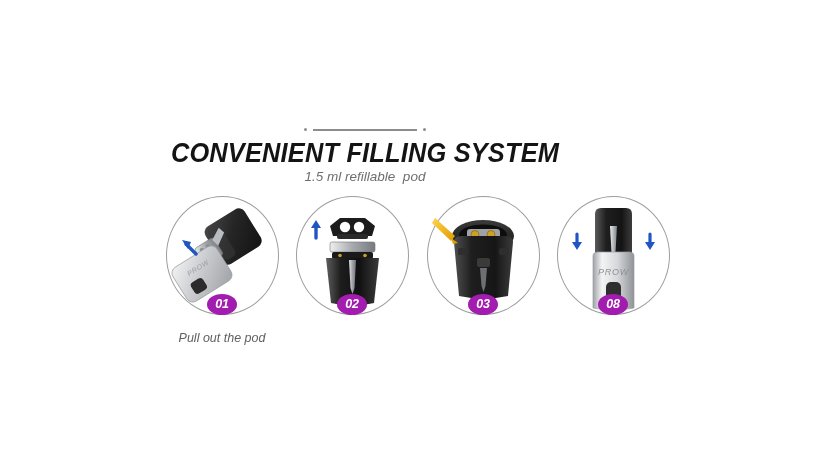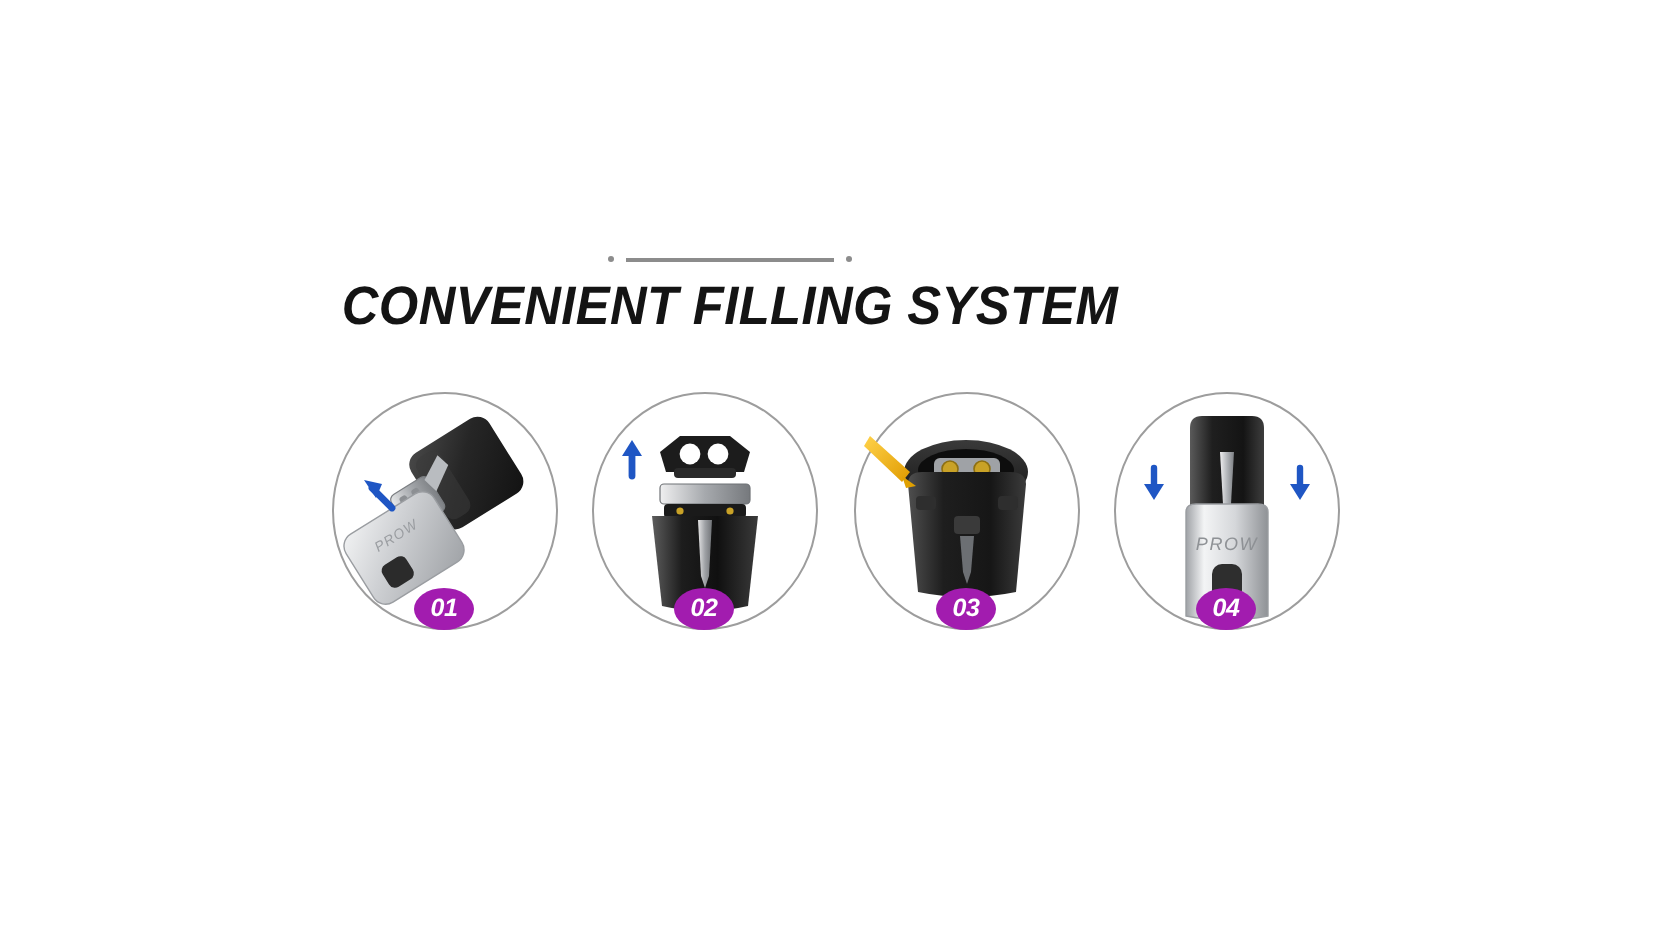--- a/index.html
+++ b/index.html
@@ -92,20 +92,21 @@
 
 <div class="stage">
 
   <div class="divider">
     <span class="dot"></span>
     <span class="bar"></span>
     <span class="dot"></span>
   </div>
 
   <div class="title">CONVENIENT FILLING SYSTEM</div>
+  <div class="subtitle">1.5 ml refillable  pod</div>
 
   <div class="steps">
 
     <div class="step step-1">
       <div class="ring-wrap">
         <div class="ring"></div>
         <svg class="art" viewBox="0 0 113 119">
           <defs>
             <linearGradient id="s1pod" x1="0" y1="0" x2="1" y2="1">
               <stop offset="0" stop-color="#4a4a4a"></stop>
@@ -142,20 +143,21 @@
             <text x="36" y="73" font-family="Liberation Sans, sans-serif" font-size="7" fill="#9a9da1" text-anchor="middle" letter-spacing="0.6">PROW</text>
           </g>
 
           <g>
             <path d="M30 58 L20 48" stroke="#1f56c4" stroke-width="3.4" stroke-linecap="round"></path>
             <path d="M16 44 L25 46 L22 53 Z" fill="#1f56c4"></path>
           </g>
         </svg>
         <div class="badge">01</div>
       </div>
+      <div class="caption">Pull out the pod</div>
     </div>
 
     <div class="step step-2">
       <div class="ring-wrap">
         <div class="ring"></div>
         <svg class="art" viewBox="0 0 113 119">
           <defs>
             <linearGradient id="s2tank" x1="0" y1="0" x2="1" y2="0">
               <stop offset="0" stop-color="#5d5d5d"></stop>
                 <stop offset=".28" stop-color="#1d1d1d"></stop>
@@ -268,18 +270,18 @@
           <text x="56.5" y="79" font-family="Liberation Sans, sans-serif" font-size="9" fill="#8e9195" text-anchor="middle" letter-spacing="0.8">PROW</text>
           <rect x="49" y="86" width="15" height="18" rx="5" fill="#2e2e2e"></rect>
 
           <g>
             <path d="M20 38 L20 48" stroke="#1f56c4" stroke-width="3.2" stroke-linecap="round"></path>
             <path d="M20 54 L15 46 L25 46 Z" fill="#1f56c4"></path>
             <path d="M93 38 L93 48" stroke="#1f56c4" stroke-width="3.2" stroke-linecap="round"></path>
             <path d="M93 54 L88 46 L98 46 Z" fill="#1f56c4"></path>
           </g>
         </svg>
-        <div class="badge">04</div>
+        <div class="badge">08</div>
       </div>
     </div>
 
   </div>
 </div>
 
 </body></html>

